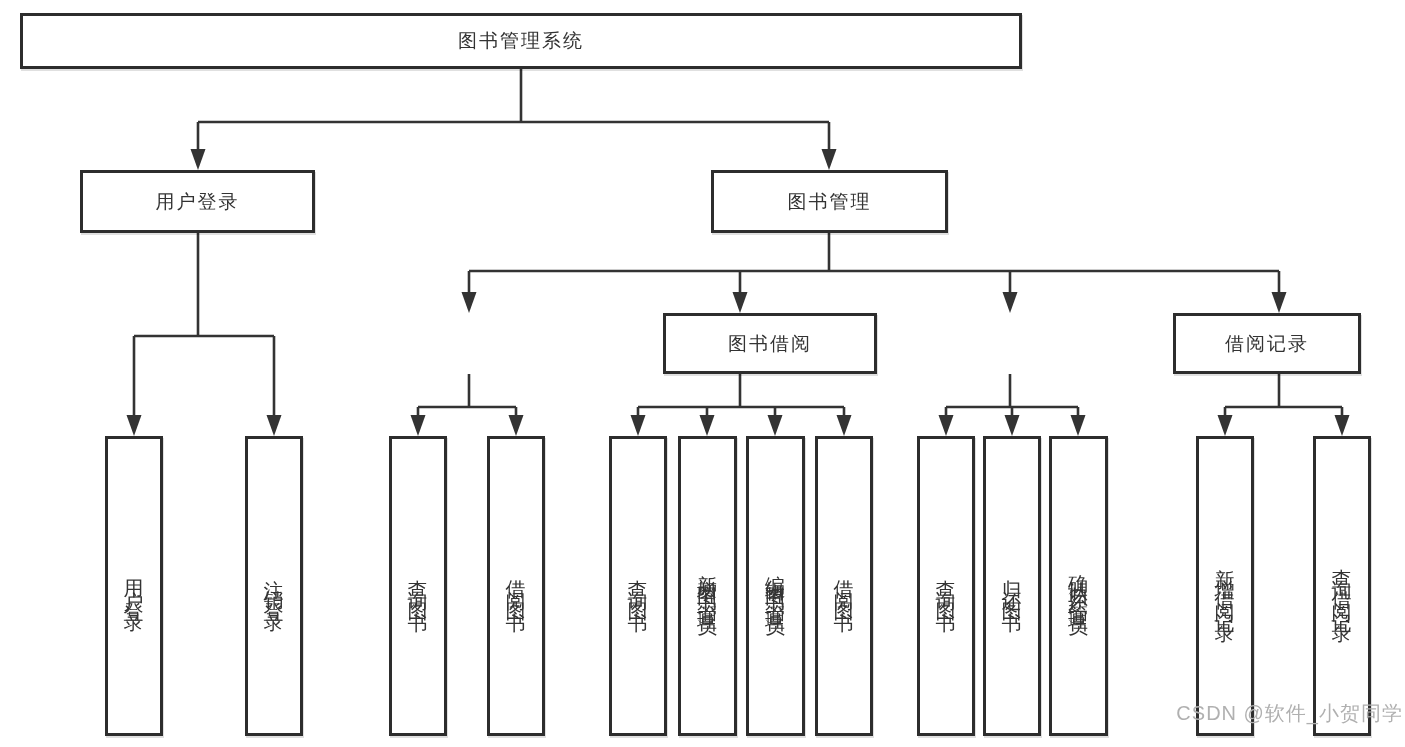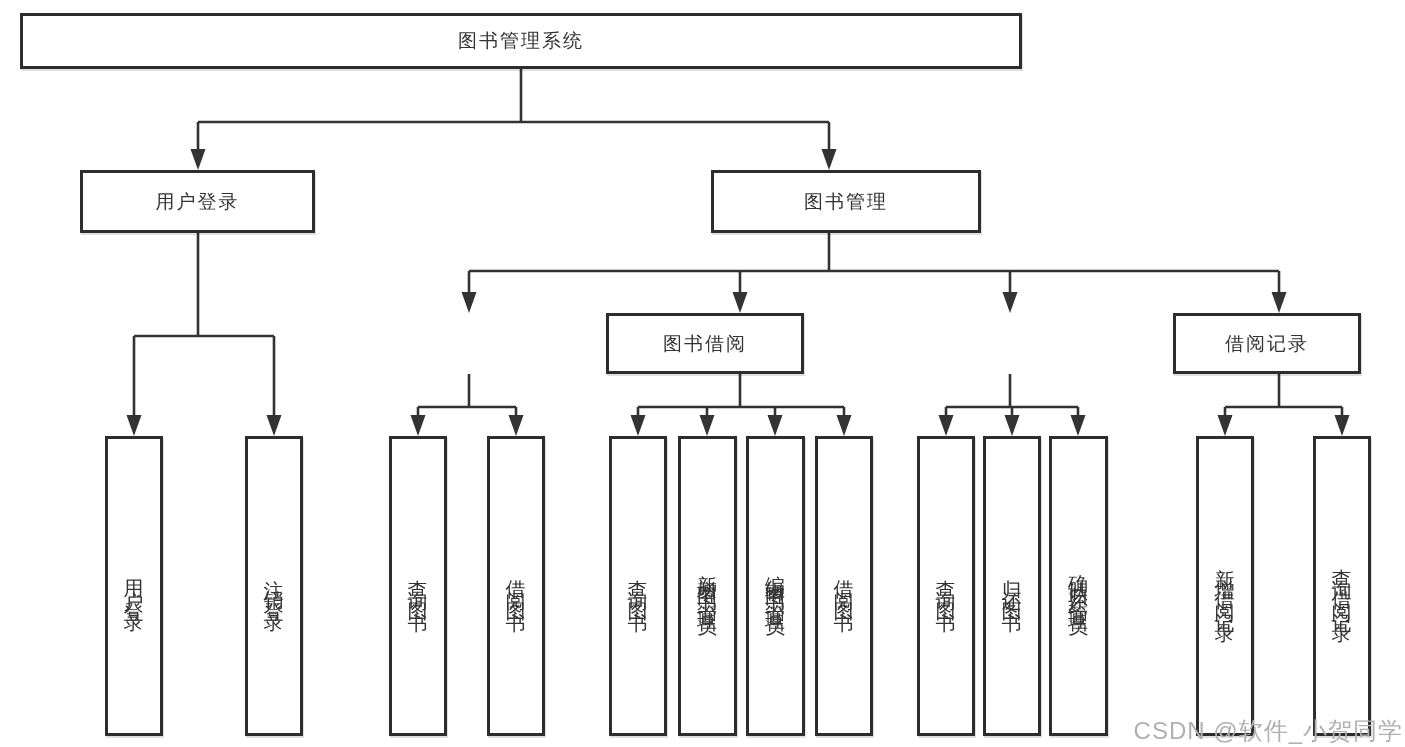--- a/index.html
+++ b/index.html
@@ -42,23 +42,23 @@
     text-orientation:mixed;
     font-size:20px;
     line-height:1;
     letter-spacing:11px;
     color:var(--text);
     white-space:nowrap;
   }
   .vbox .vlabel.long{letter-spacing:6px;font-size:20px;}
   #watermark{
     position:absolute;
-    right:2px;bottom:0;
+    right:2px;bottom:20px;
     z-index:5;
-    font-size:24px;
+    font-size:20px;
     color:var(--watermark);
     letter-spacing:1px;
     white-space:nowrap;
     text-align:right;
   }
 </style>
 </head>
 <body>
 
 <div id="canvas">
@@ -128,25 +128,25 @@
       <use href="#arrowhead" class="arrow" x="1342" y="436"></use>
   </svg>
 
   <div class="box hbox" style="left:20px;top:13px;width:1002px;height:56px">
     <span class="hlabel">图书管理系统</span>
   </div>
 
   <div class="box hbox" style="left:80px;top:170px;width:235px;height:63px">
     <span class="hlabel">用户登录</span>
   </div>
-  <div class="box hbox" style="left:711px;top:170px;width:270px;height:63px">
+  <div class="box hbox" style="left:711px;top:170px;width:237px;height:63px">
     <span class="hlabel">图书管理</span>
   </div>
 
-  <div class="box hbox" style="left:606px;top:313px;width:198px;height:61px">
+  <div class="box hbox" style="left:663px;top:313px;width:214px;height:61px">
     <span class="hlabel">图书借阅</span>
   </div>
   <div class="box hbox" style="left:1173px;top:313px;width:188px;height:61px">
     <span class="hlabel">借阅记录</span>
   </div>
 
   <div class="box vbox" style="left:105px;top:436px;width:58px;height:300px">
     <span class="vlabel">用户登录</span>
   </div>
   <div class="box vbox" style="left:245px;top:436px;width:58px;height:300px">

